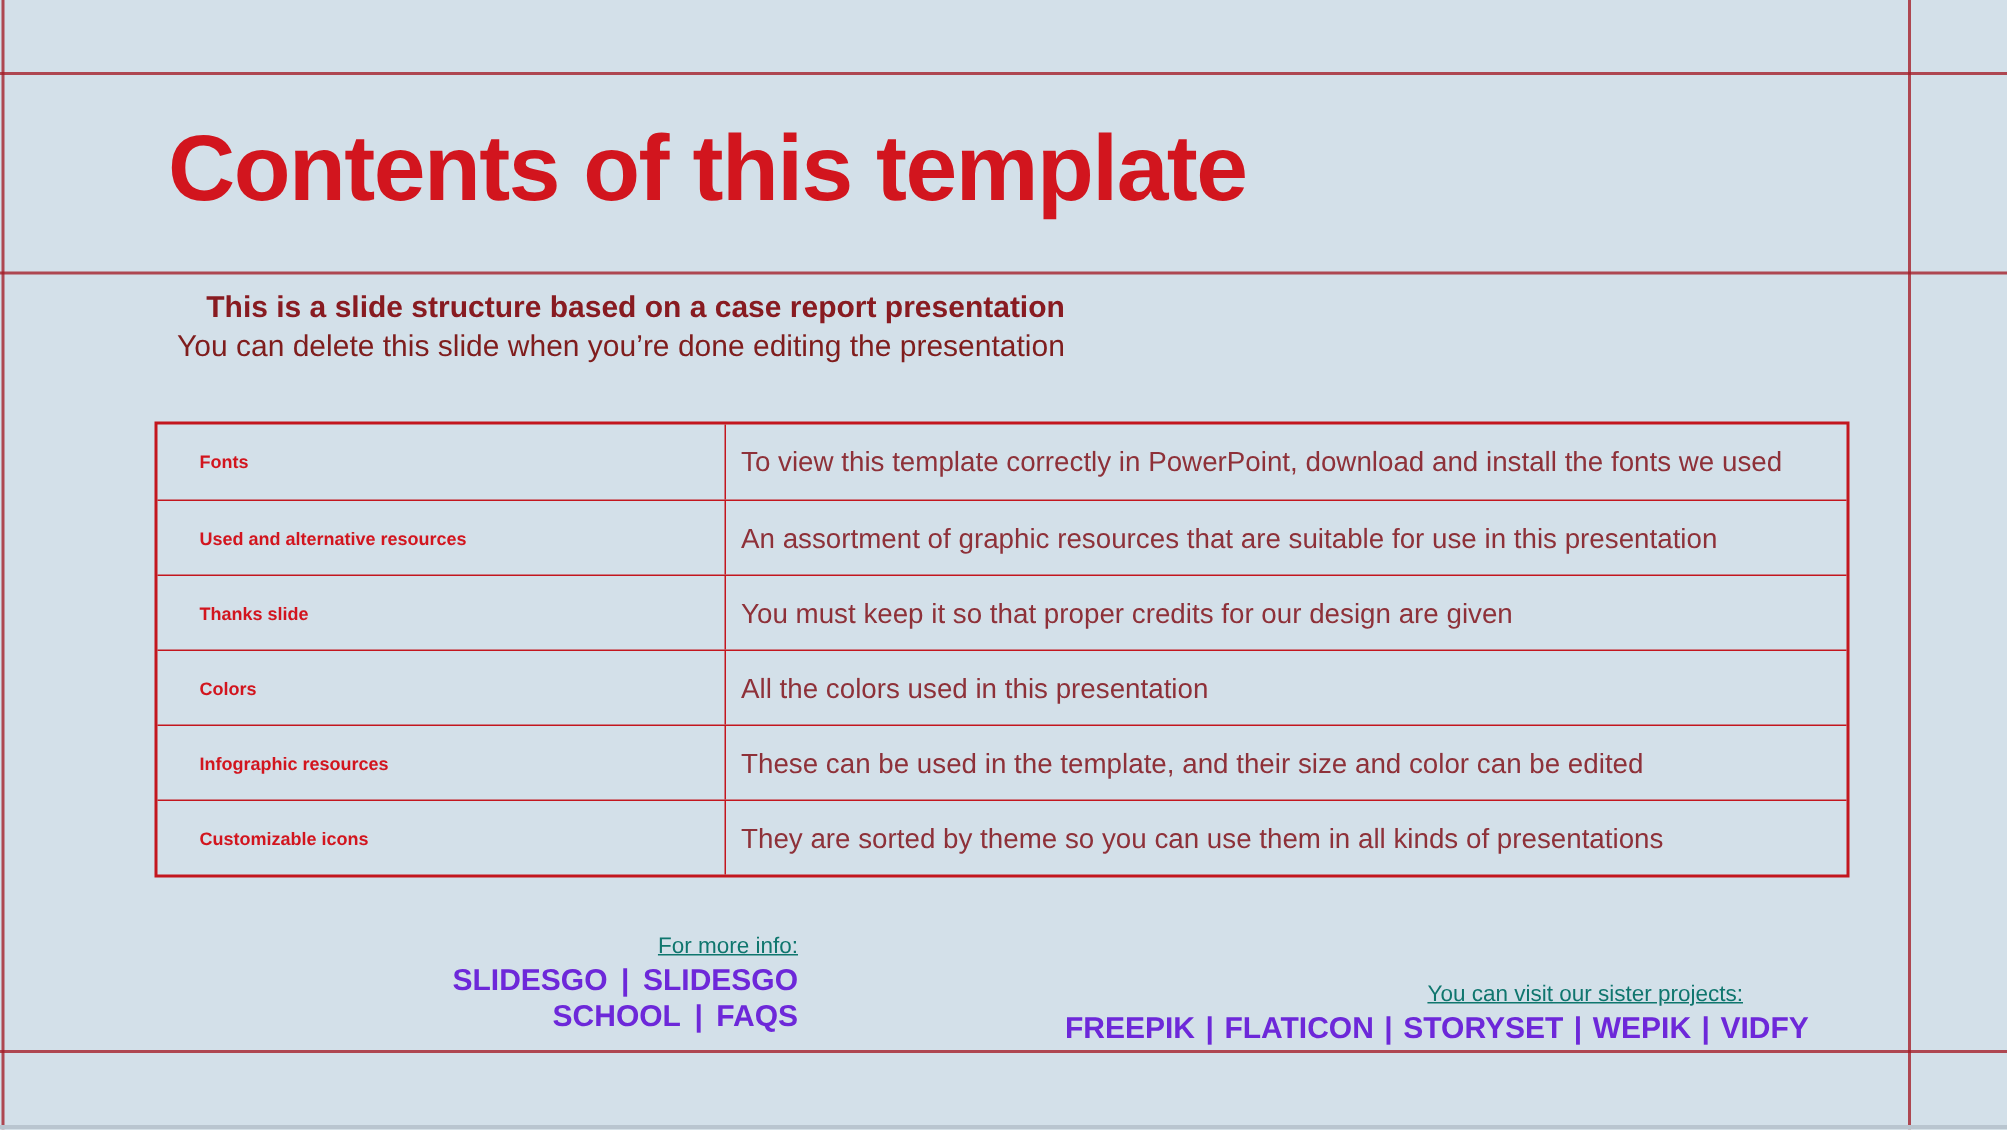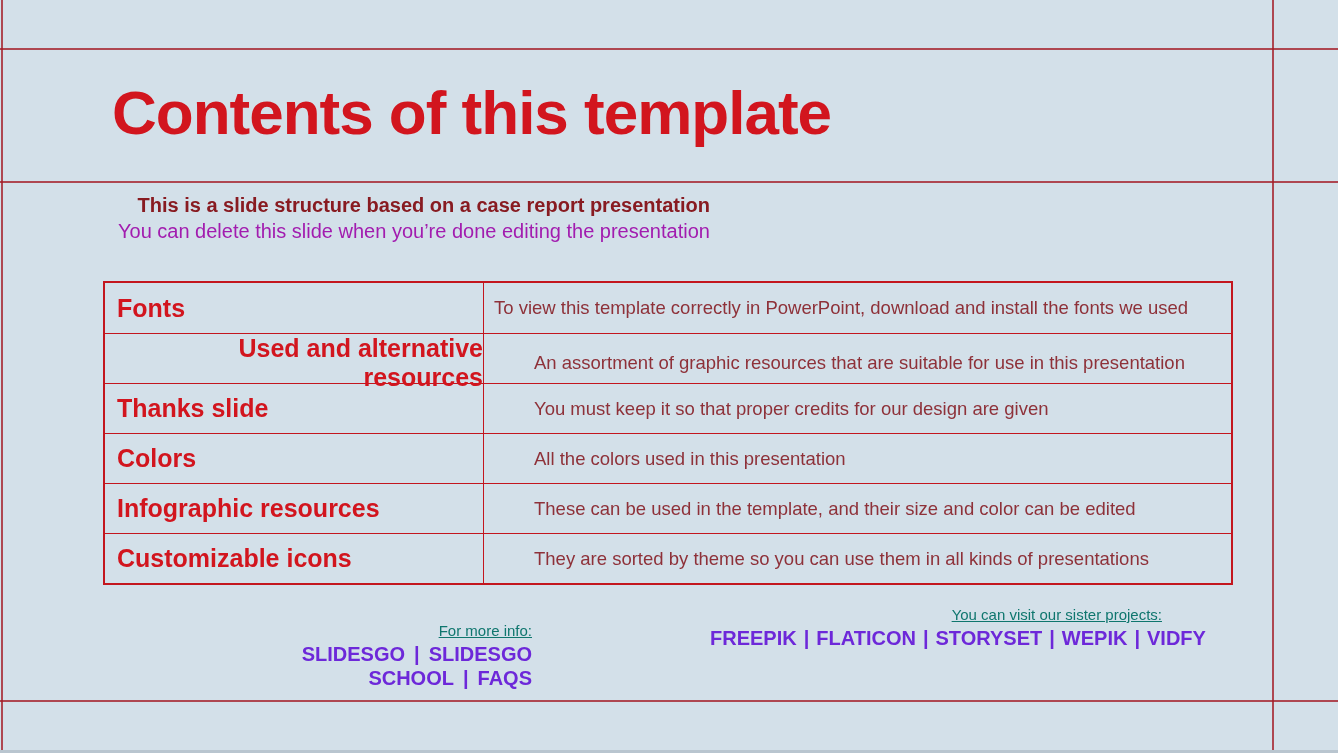--- a/index.html
+++ b/index.html
@@ -23,44 +23,44 @@
 
   .title {
     position:absolute; left:112px; top:80px;
     font-size:62px; font-weight:800; letter-spacing:-1px;
     color:#d2151e; line-height:1.05;
     font-family:"Liberation Sans", sans-serif;
   }
 
   .intro { position:absolute; left:118px; top:192px; }
   .intro-bold { font-size:20px; font-weight:700; color:#881b21; line-height:26px; }
-  .intro-reg  { font-size:20px; font-weight:400; color:#a21caf; line-height:26px; }
+  .intro-reg  { font-size:20px; font-weight:400; color:#7f1d1d; line-height:26px; }
 
   .contents-table {
     position:absolute; left:103px; top:281px; width:1130px;
     border:2px solid #c3161e;
   }
   .t-row {
     display:grid; grid-template-columns:379px 1fr;
     height:50px;
   }
-  .t-row + .t-row { border-top:1.5px solid #c3161e;gap:40px; }
+  .t-row + .t-row { border-top:1.5px solid #c3161e; }
   .t-label {
-    display:flex; align-items:center; padding-left:12px;
-    font-size:25px; font-weight:700; color:#d2151e;
+    display:flex; align-items:center; padding-left:28px;
+    font-size:12px; font-weight:700; color:#d2151e;
     border-right:1.5px solid #c3161e;
   }
   .t-desc {
     display:flex; align-items:center; padding-left:10px;
     font-size:18.5px; font-weight:400; color:#8e3139;
   }
 
   .footer-block { position:absolute; text-align:center; }
   .footer-left  { left:160px; top:620px; width:372px; }
-  .footer-right { left:710px; top:604px; width:452px; }
+  .footer-right { left:710px; top:652px; width:452px; }
   .footer-heading { font-size:15px; color:#0f766e; line-height:21px;text-decoration:underline; }
   .footer-links { margin-top:1px; font-size:20px; font-weight:800; color:#6d28d9; line-height:24px; }
   .footer-links .lnk { cursor:pointer; }
   .footer-links .sep { margin:0 7px; }
   .footer-left .footer-links .sep { margin:0 9px; }
 </style>
 </head>
 <body>
 
 <div class="slide">

